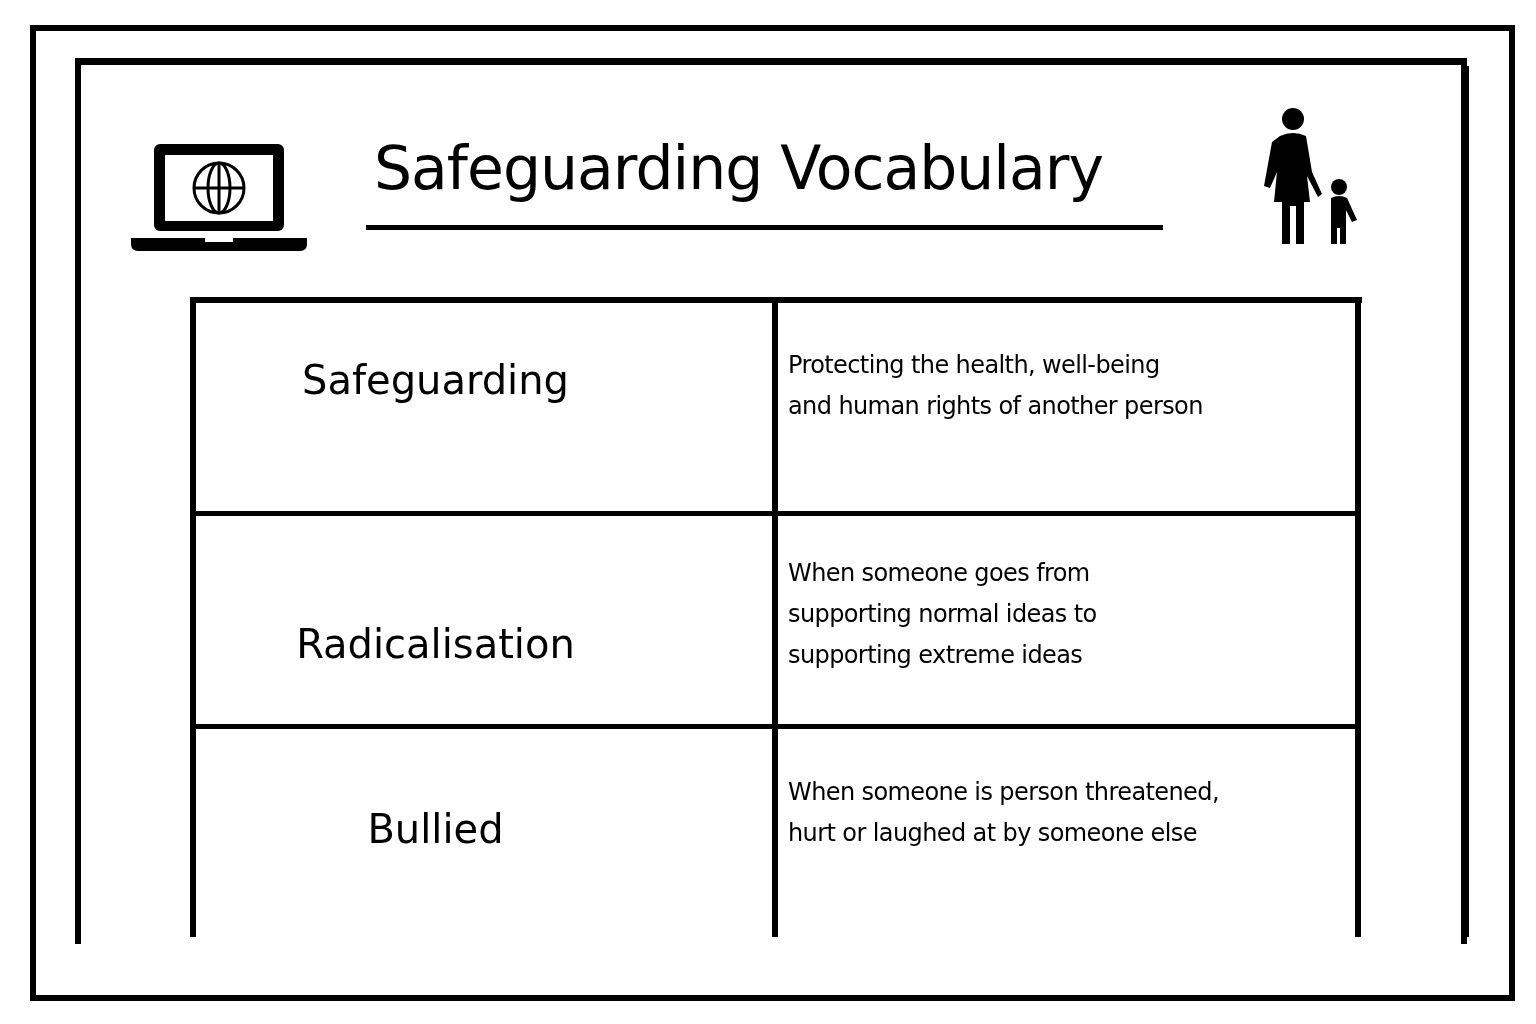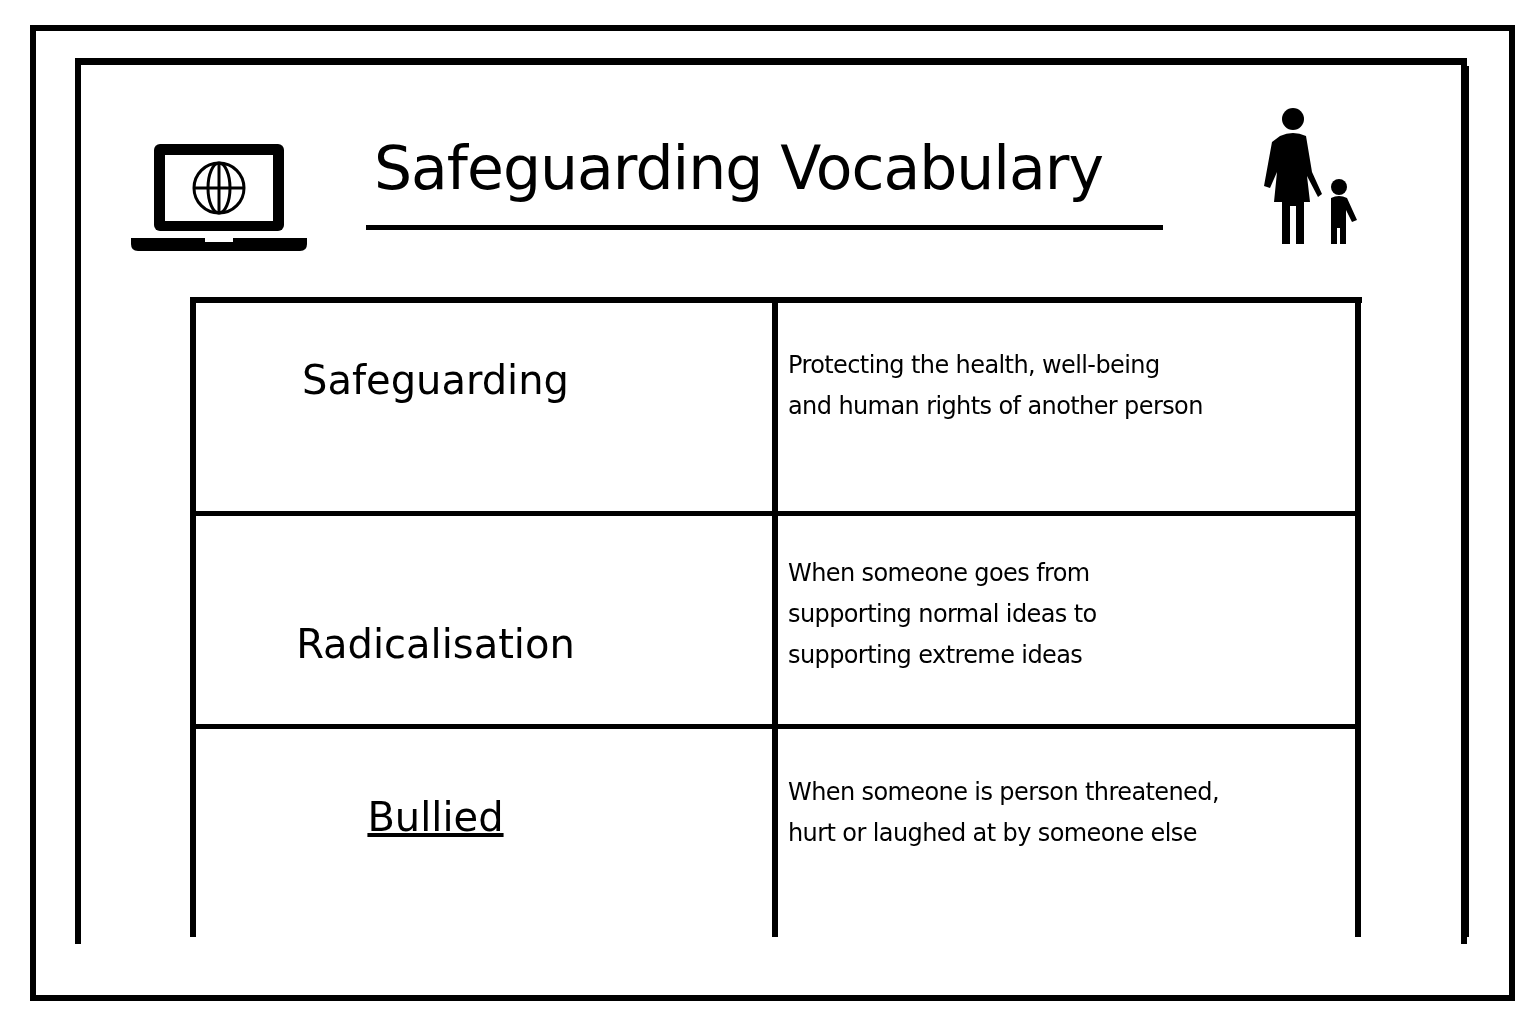--- a/index.html
+++ b/index.html
@@ -73,17 +73,17 @@
   </div>
 
   <div>
     <div class="term" style="top:308px;margin-top:16px;">Radicalisation</div>
     <div class="definition" style="top:256px;">When someone goes from
 supporting normal ideas to
 supporting extreme ideas</div>
   </div>
 
   <div>
-    <div class="term" style="top:497px;text-decoration:underline;">Bullied</div>
+    <div class="term" style="top:509px;">Bullied</div>
     <div class="definition" style="top:475px;">When someone is person threatened,
 hurt or laughed at by someone else</div>
   </div>
 </div>
 
 </body></html>

